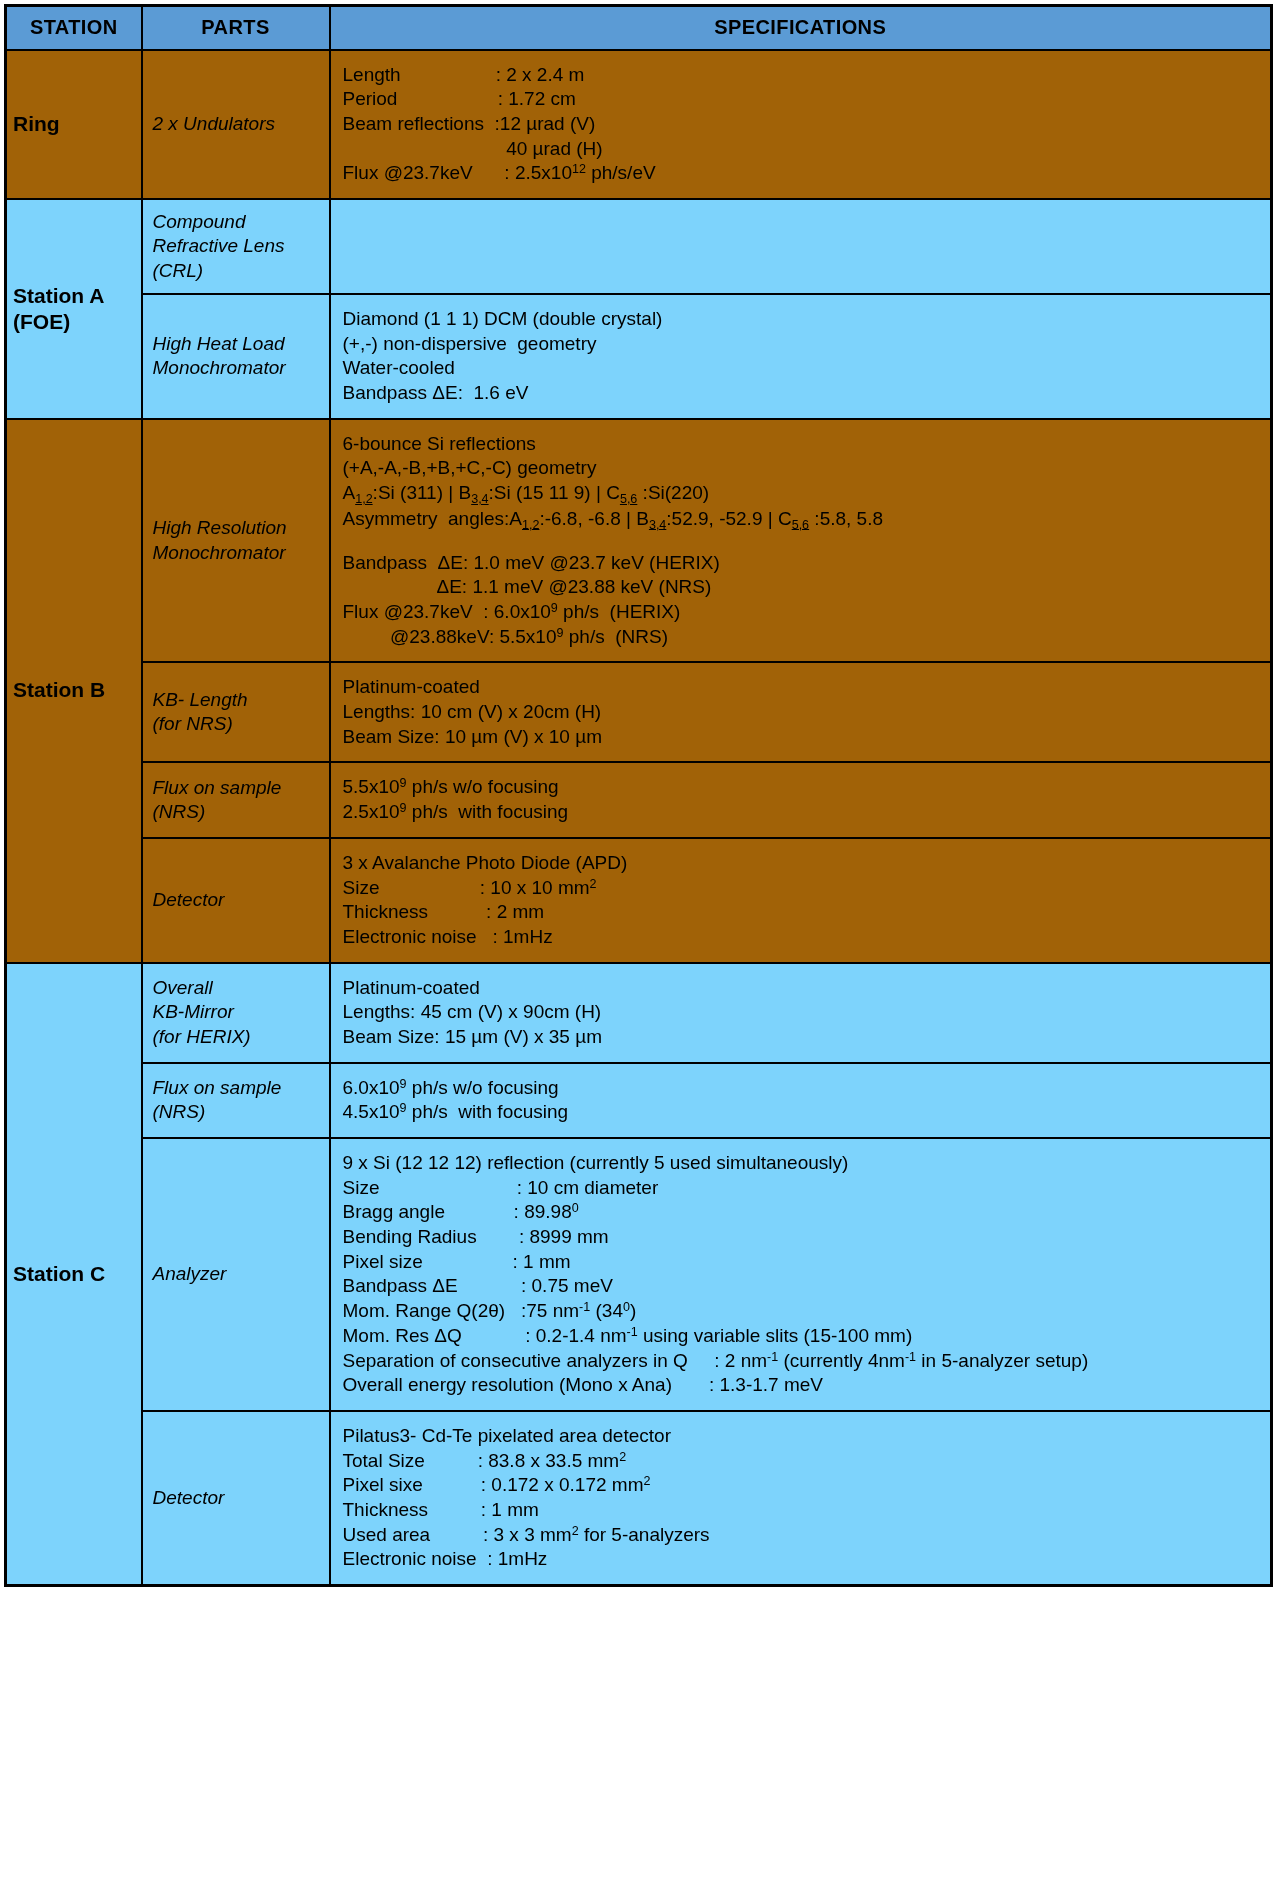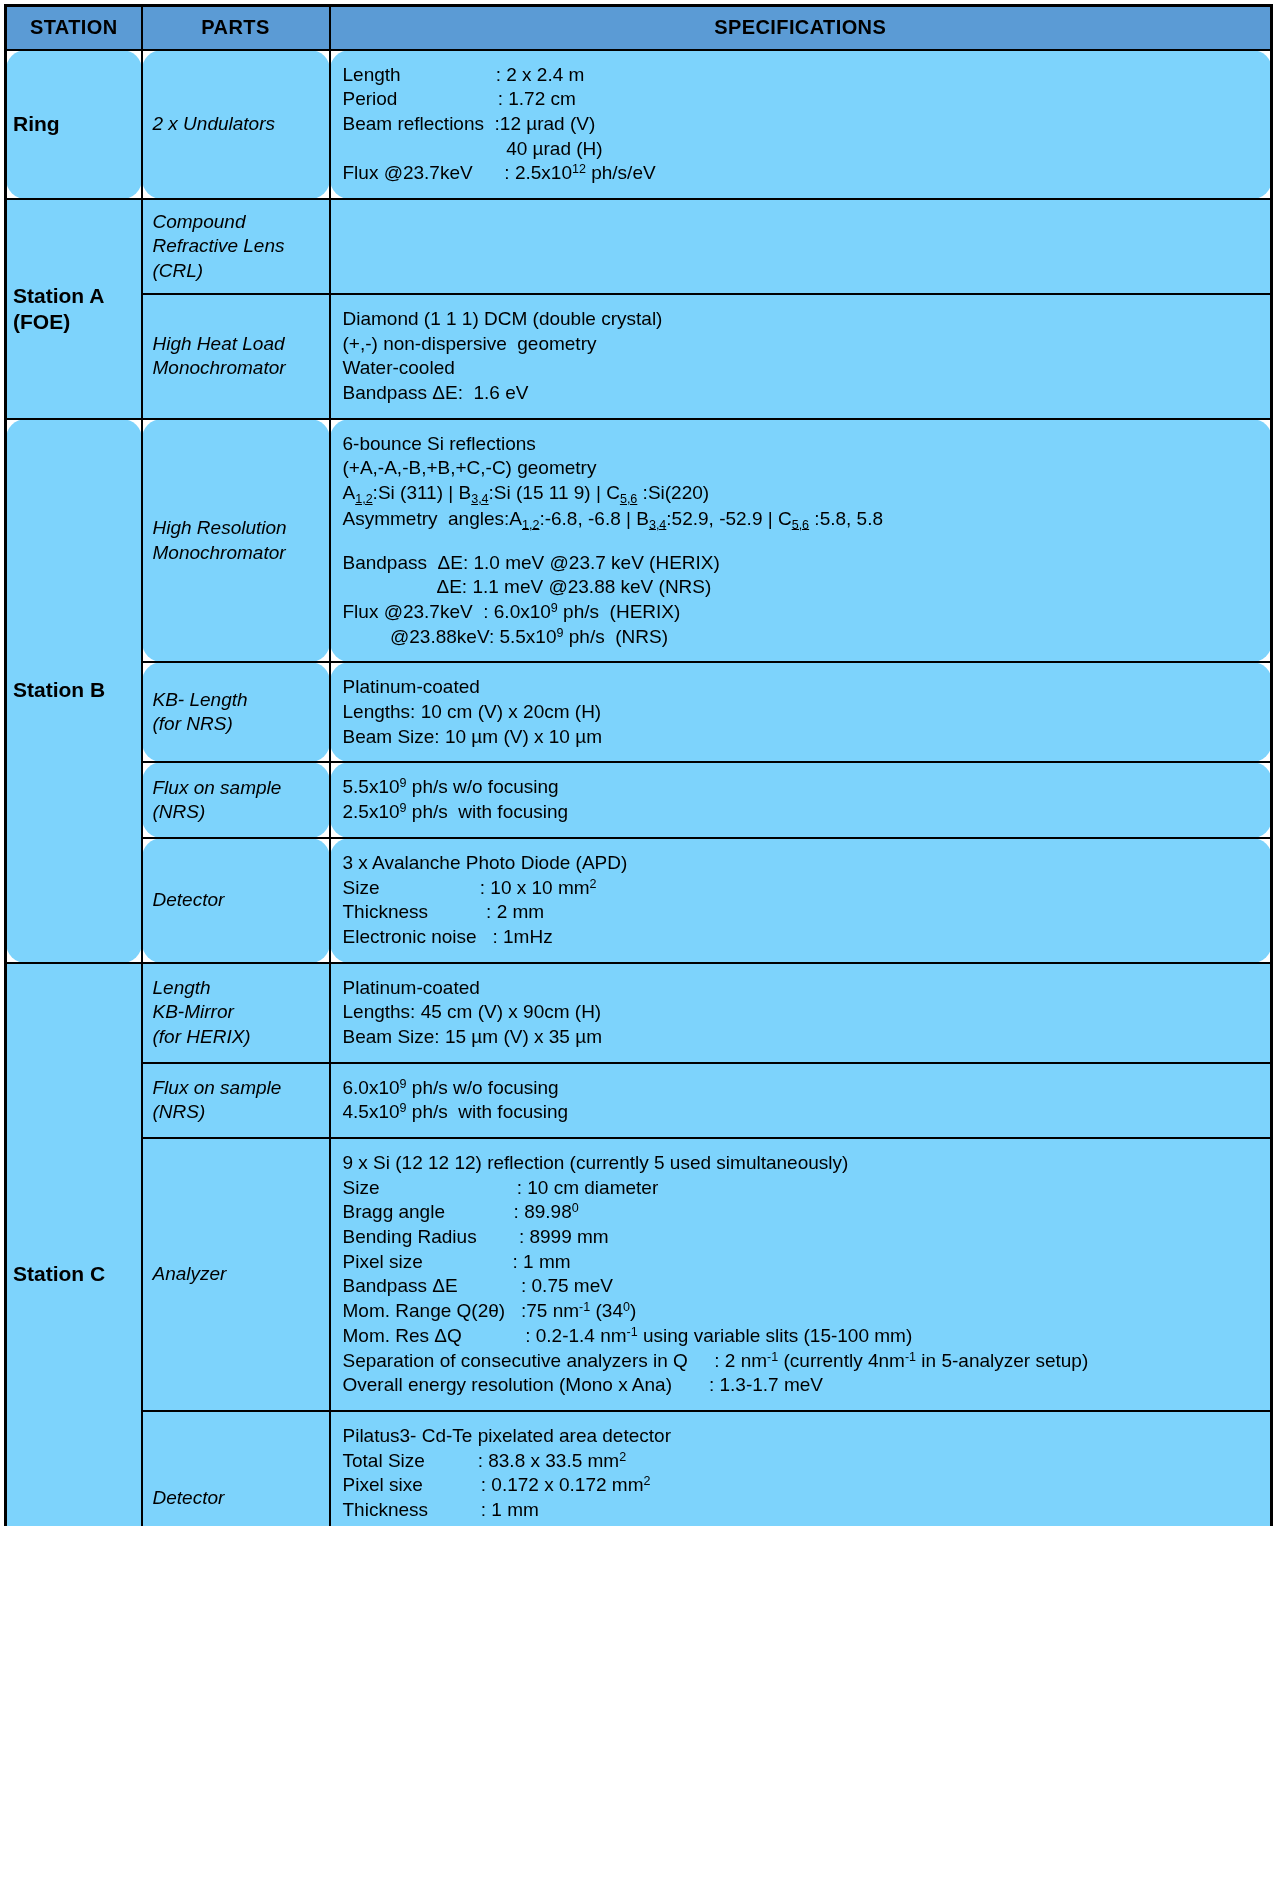--- a/index.html
+++ b/index.html
@@ -3,21 +3,21 @@
 <meta charset="utf-8">
 <style>
   * { box-sizing: border-box; }
   html, body {
     margin: 0; padding: 0;
     background: #ffffff;
     font-family: "Liberation Sans", sans-serif;
   }
   #page {
     width: 1274px;
-    height: 1526px;
+    height: 1898px;
     position: relative;
     background: #ffffff;
     padding: 4px 0 4px 4px;
   }
   table.spec {
     width: 1266px;
     border-collapse: collapse;
     table-layout: fixed;
     border: 3px solid #000;
   }
@@ -55,21 +55,21 @@
     vertical-align: middle;
     font-style: italic;
   }
   td.specs {
     padding: 12px 10px 12px 12px;
     font-size: 19px;
     line-height: 1.30;
     vertical-align: middle;
   }
   
-  .bg-blue { background: #7dd3fc; border-radius: 20px; }
+  .bg-blue { background: #a16207; }
   .bg-gray { background: #7dd3fc; }
 
   .line { white-space: pre; display: block; }
   .blank-line { display: block; height: 0.95em; }
   sub { font-size: 0.66em; vertical-align: -0.28em; text-decoration: underline; }
   sup { font-size: 0.66em; vertical-align: 0.45em; }
 </style>
 </head>
 <body>
 
@@ -177,21 +177,21 @@
             <span class="line">Size                   : 10 x 10 mm<sup>2</sup></span>
             <span class="line">Thickness           : 2 mm</span>
             <span class="line">Electronic noise   : 1mHz</span>
           </td>
         </tr>
         <tr>
           <td class="station bg-gray" rowspan="4">
             <span class="line">Station C</span>
           </td>
           <td class="parts bg-gray">
-            <span class="line">Length</span>
+            <span class="line">Overall</span>
             <span class="line">KB-Mirror</span>
             <span class="line">(for HERIX)</span>
           </td>
           <td class="specs bg-gray">
             <span class="line">Platinum-coated</span>
             <span class="line">Lengths: 45 cm (V) x 90cm (H)</span>
             <span class="line">Beam Size: 15 µm (V) x 35 µm</span>
           </td>
         </tr>
         <tr>

